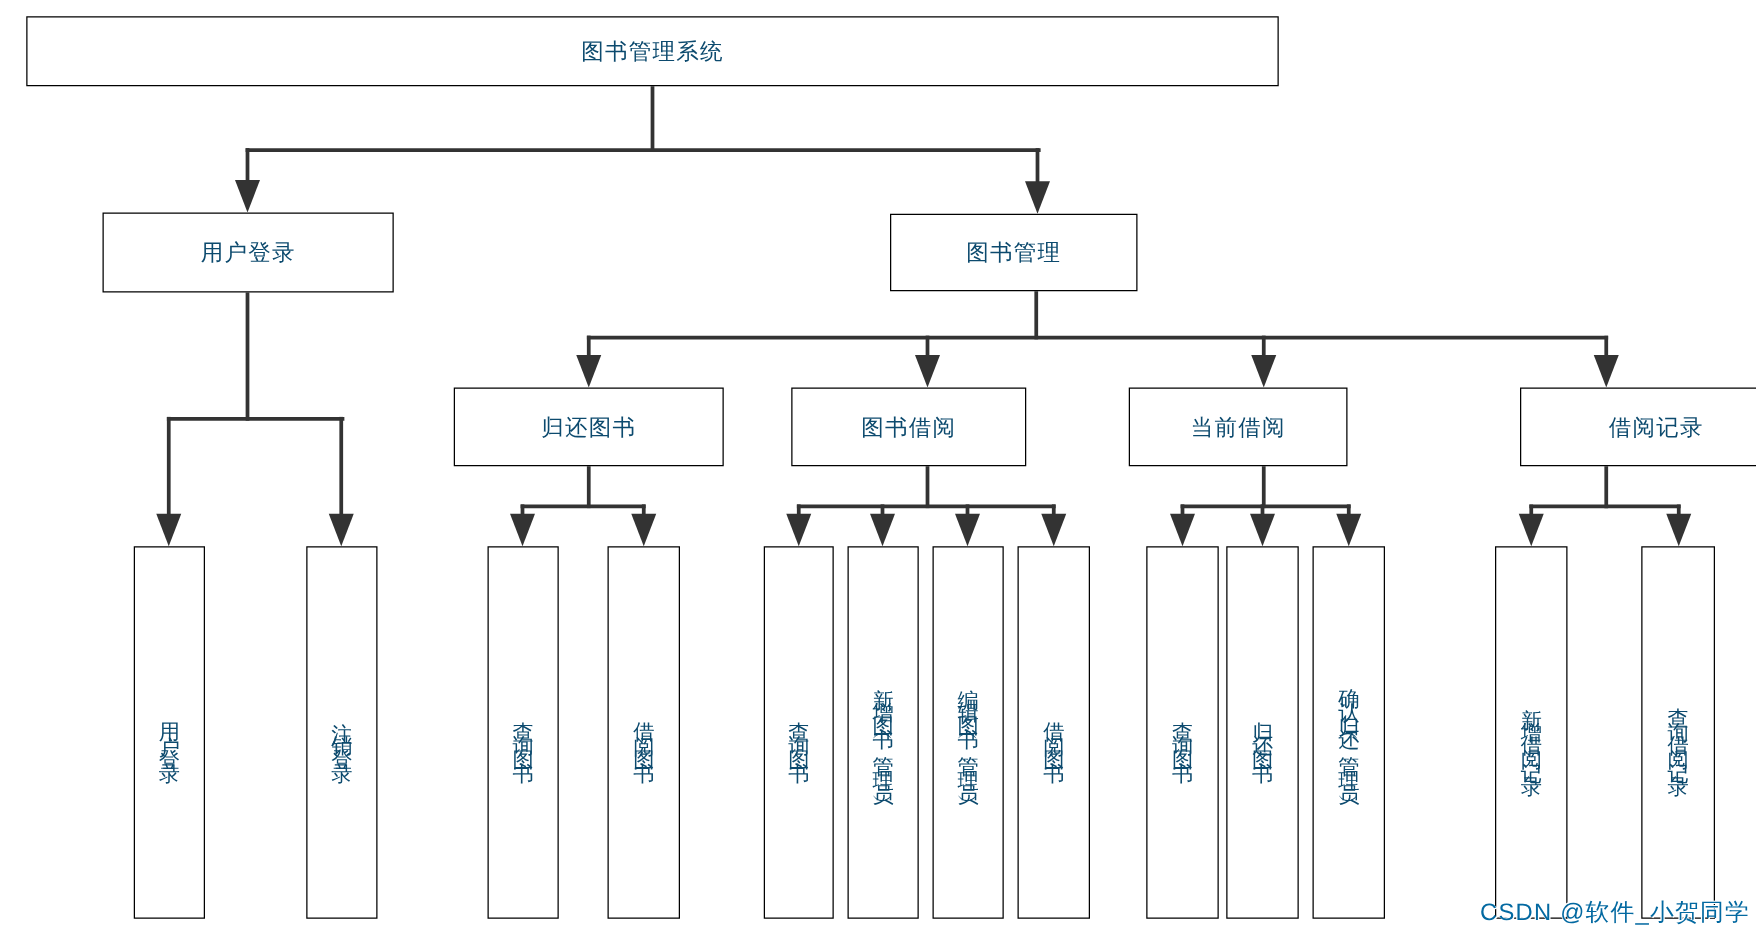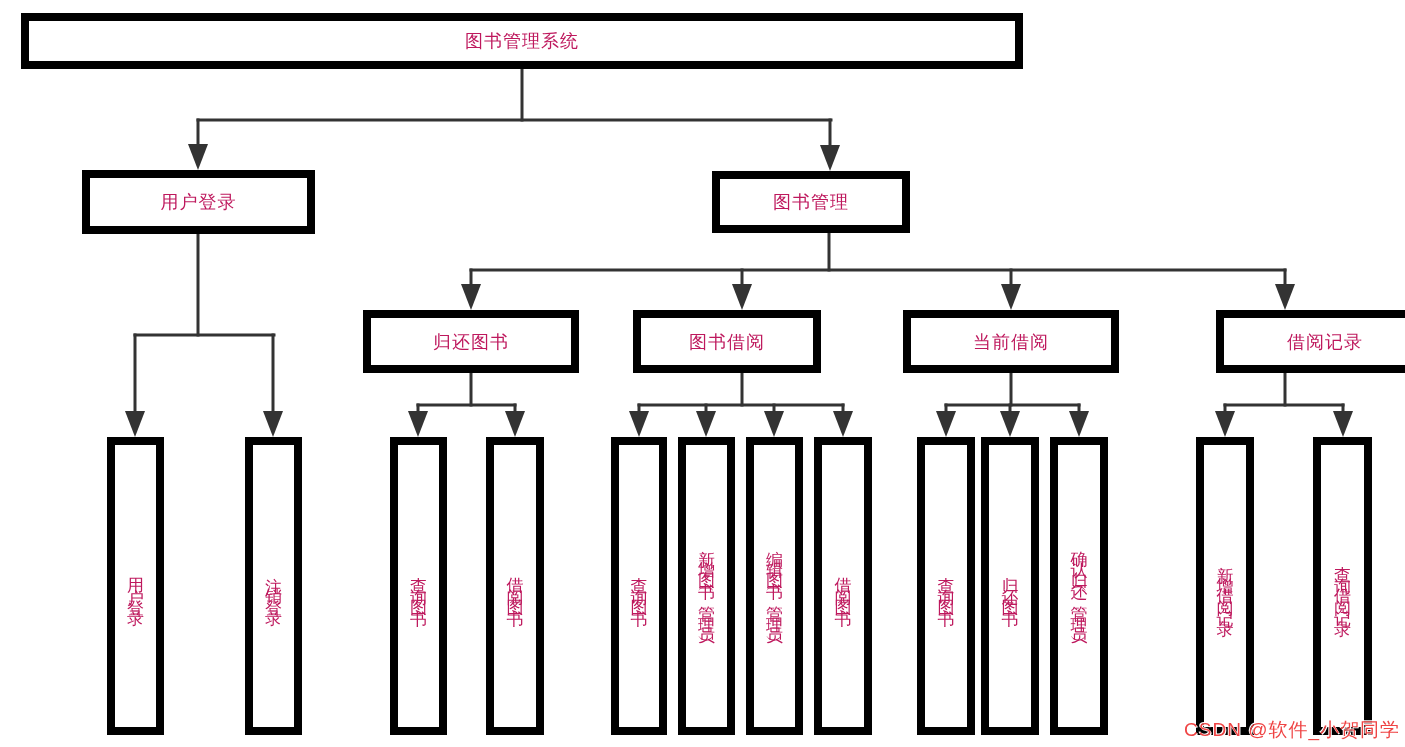--- a/index.html
+++ b/index.html
@@ -7,40 +7,40 @@
     position:relative;
     width:1405px;height:747px;
     background:#ffffff;
     font-family:"Liberation Sans","DejaVu Sans",sans-serif;
     overflow:hidden;
   }
   .wires{position:absolute;left:0;top:0;z-index:0;}
   .node{
     position:absolute;
     box-sizing:border-box;
-    border:8px solid #000000;
+    border:1px solid #000000;
     background:#ffffff;
-    color:#be185d;
+    color:#0c4a6e;
     display:flex;align-items:center;justify-content:center;
     z-index:1;
   }
   .h-node{font-size:18px;letter-spacing:1px;}
   .v-node{
     writing-mode:vertical-rl;
     text-orientation:mixed;
     font-size:17px;
     letter-spacing:11px;
     line-height:1;
   }
   .watermark{
     position:absolute;
     right:5px;bottom:4px;
     z-index:2;
     font-size:19px;
-    color:#ef4444;
+    color:#0369a1;
     letter-spacing:1px;
     text-shadow:1px 1px 0 #ffffff,-1px -1px 0 #ffffff;
     white-space:nowrap;
   }
 </style>
 </head>
 <body>
 
 <div class="canvas">
 
@@ -120,21 +120,21 @@
     </g>
   </svg>
 
   <div class="node h-node" style="left:21px;top:13px;width:1002px;height:56px">图书管理系统</div>
 
   <div class="node h-node" style="left:82px;top:170px;width:233px;height:64px">用户登录</div>
   <div class="node h-node" style="left:712px;top:171px;width:198px;height:62px">图书管理</div>
 
   <div class="node h-node" style="left:363px;top:310px;width:216px;height:63px">归还图书</div>
   <div class="node h-node" style="left:633px;top:310px;width:188px;height:63px">图书借阅</div>
-  <div class="node h-node" style="left:903px;top:310px;width:216px;height:63px">当前借阅</div>
+  <div class="node h-node" style="left:903px;top:310px;width:175px;height:63px">当前借阅</div>
   <div class="node h-node" style="left:1216px;top:310px;width:218px;height:63px">借阅记录</div>
 
   <div class="node v-node" style="left:107px;top:437px;width:57px;height:298px">用户登录</div>
   <div class="node v-node" style="left:245px;top:437px;width:57px;height:298px">注销登录</div>
 
   <div class="node v-node" style="left:390px;top:437px;width:57px;height:298px">查询图书</div>
   <div class="node v-node" style="left:486px;top:437px;width:58px;height:298px">借阅图书</div>
 
   <div class="node v-node" style="left:611px;top:437px;width:56px;height:298px">查询图书</div>
   <div class="node v-node" style="left:678px;top:437px;width:57px;height:298px">新增图书（管理员）</div>

